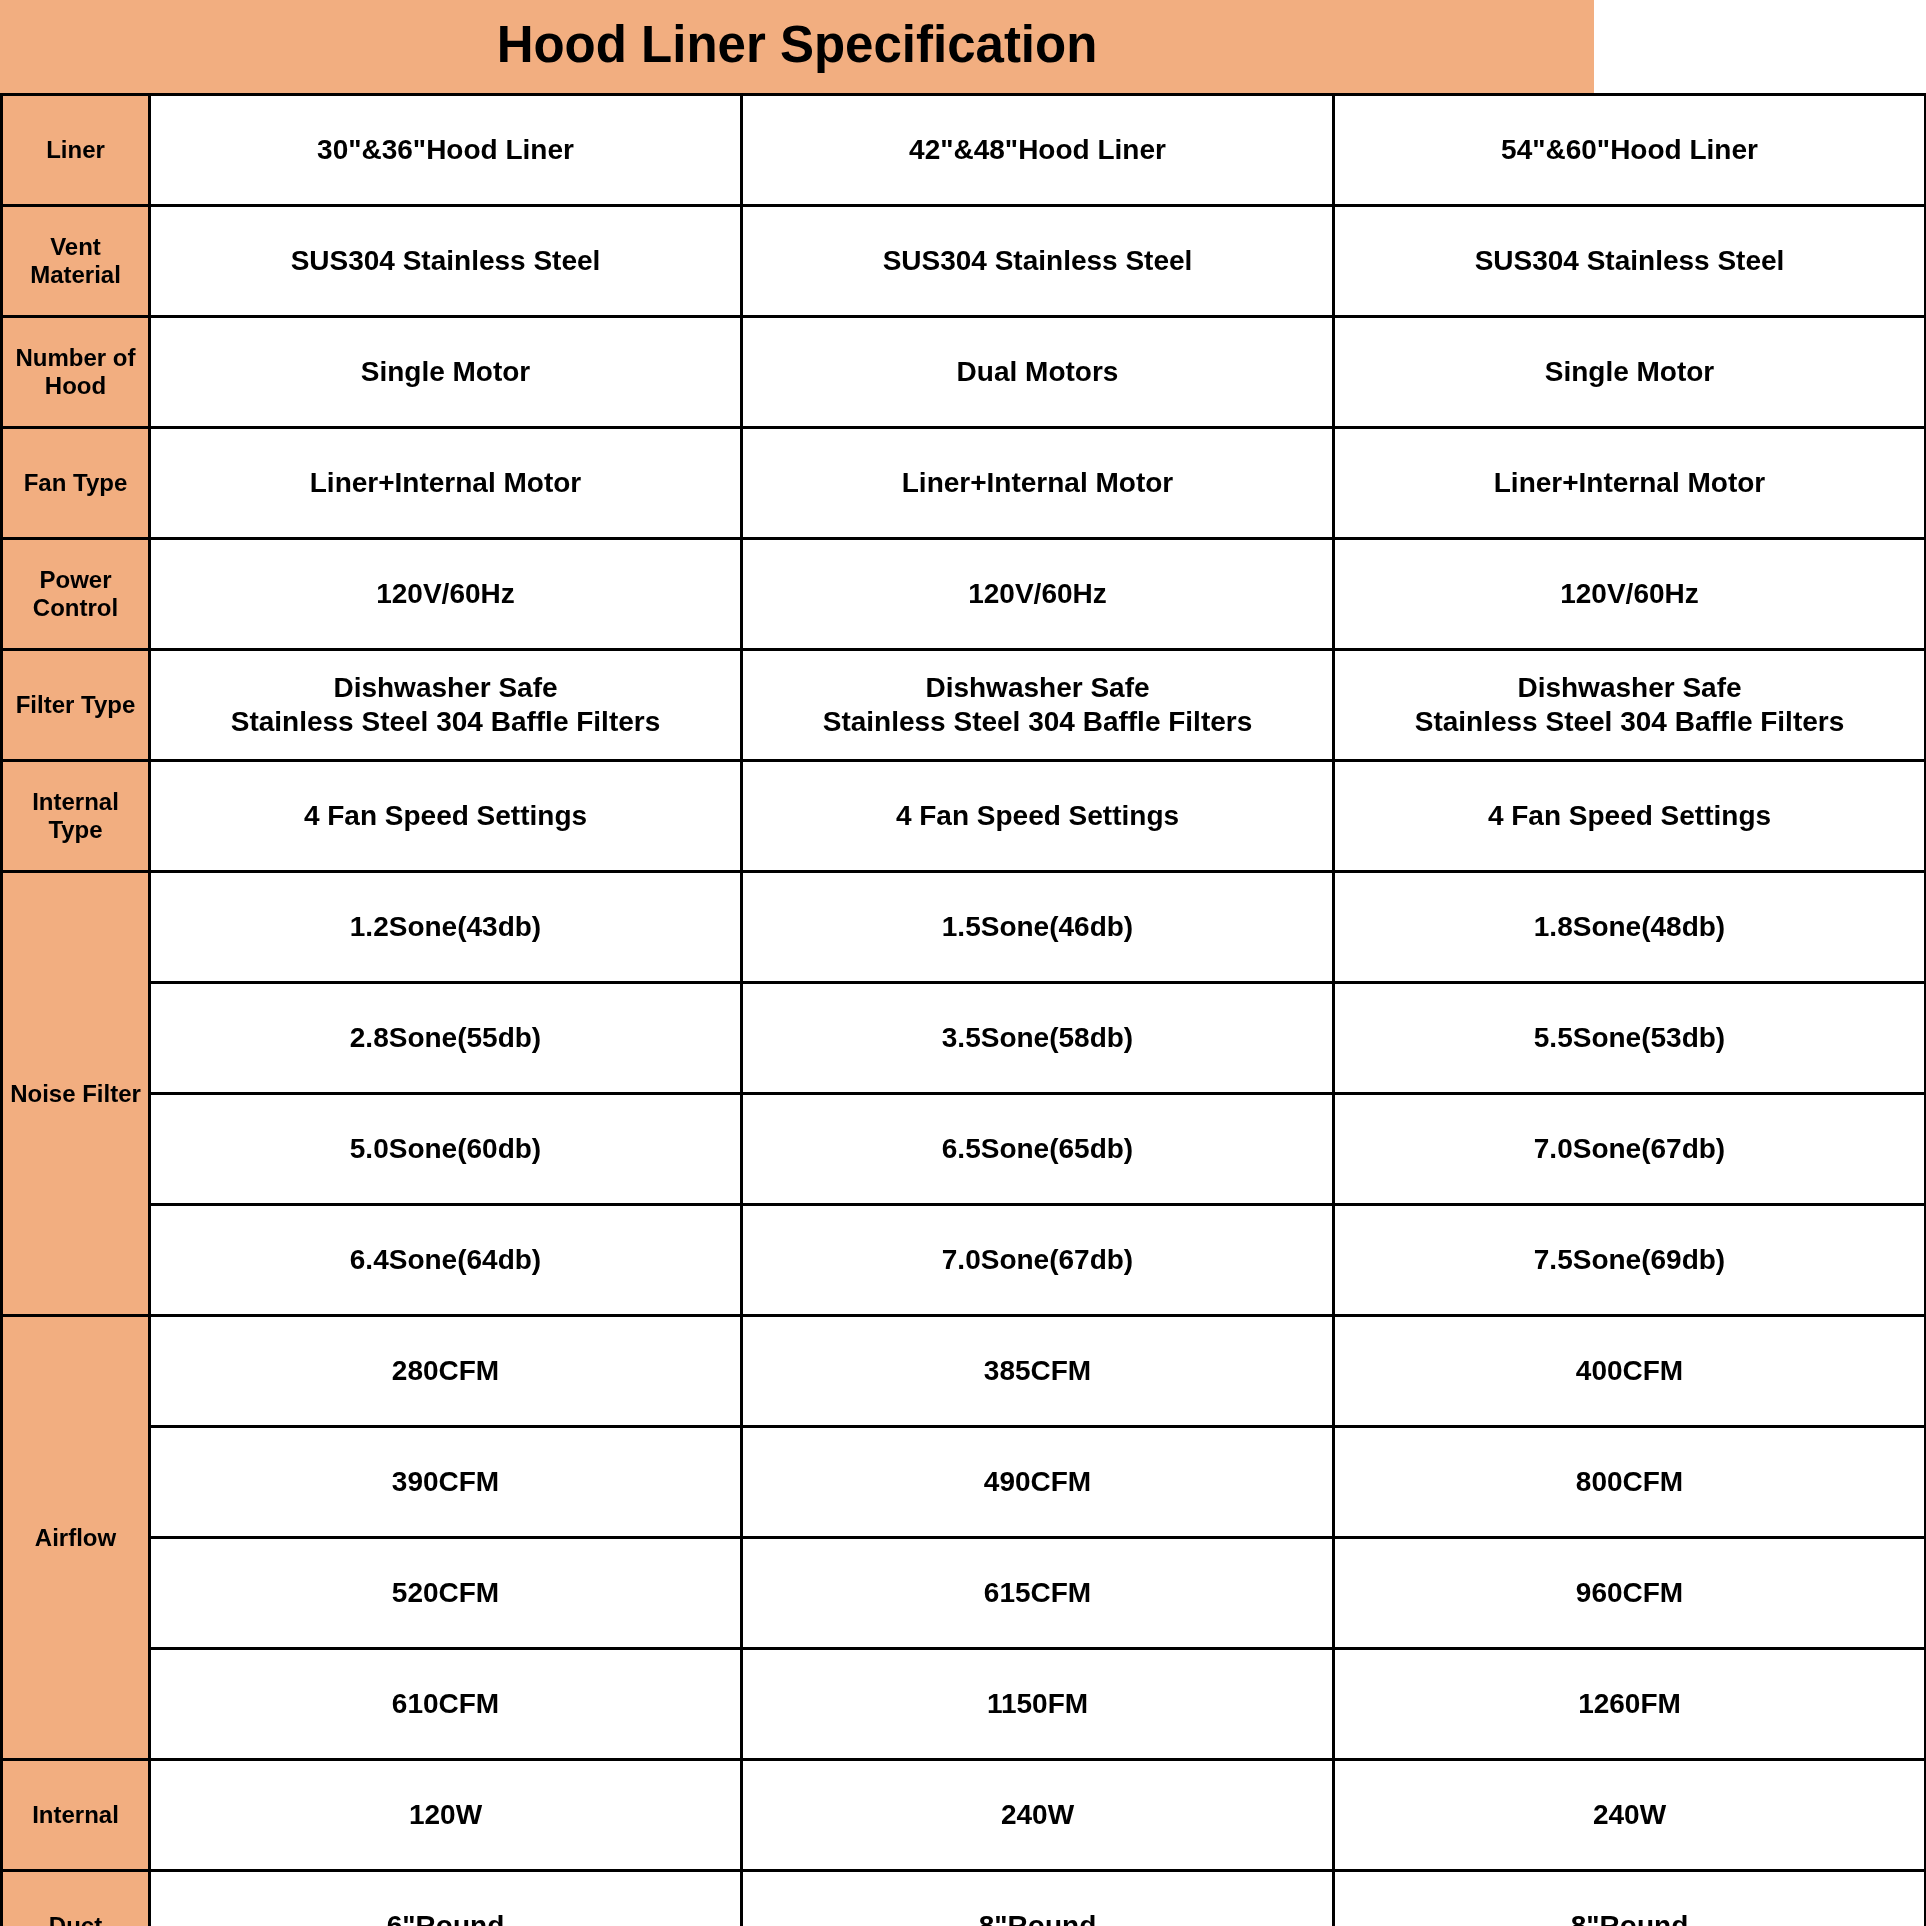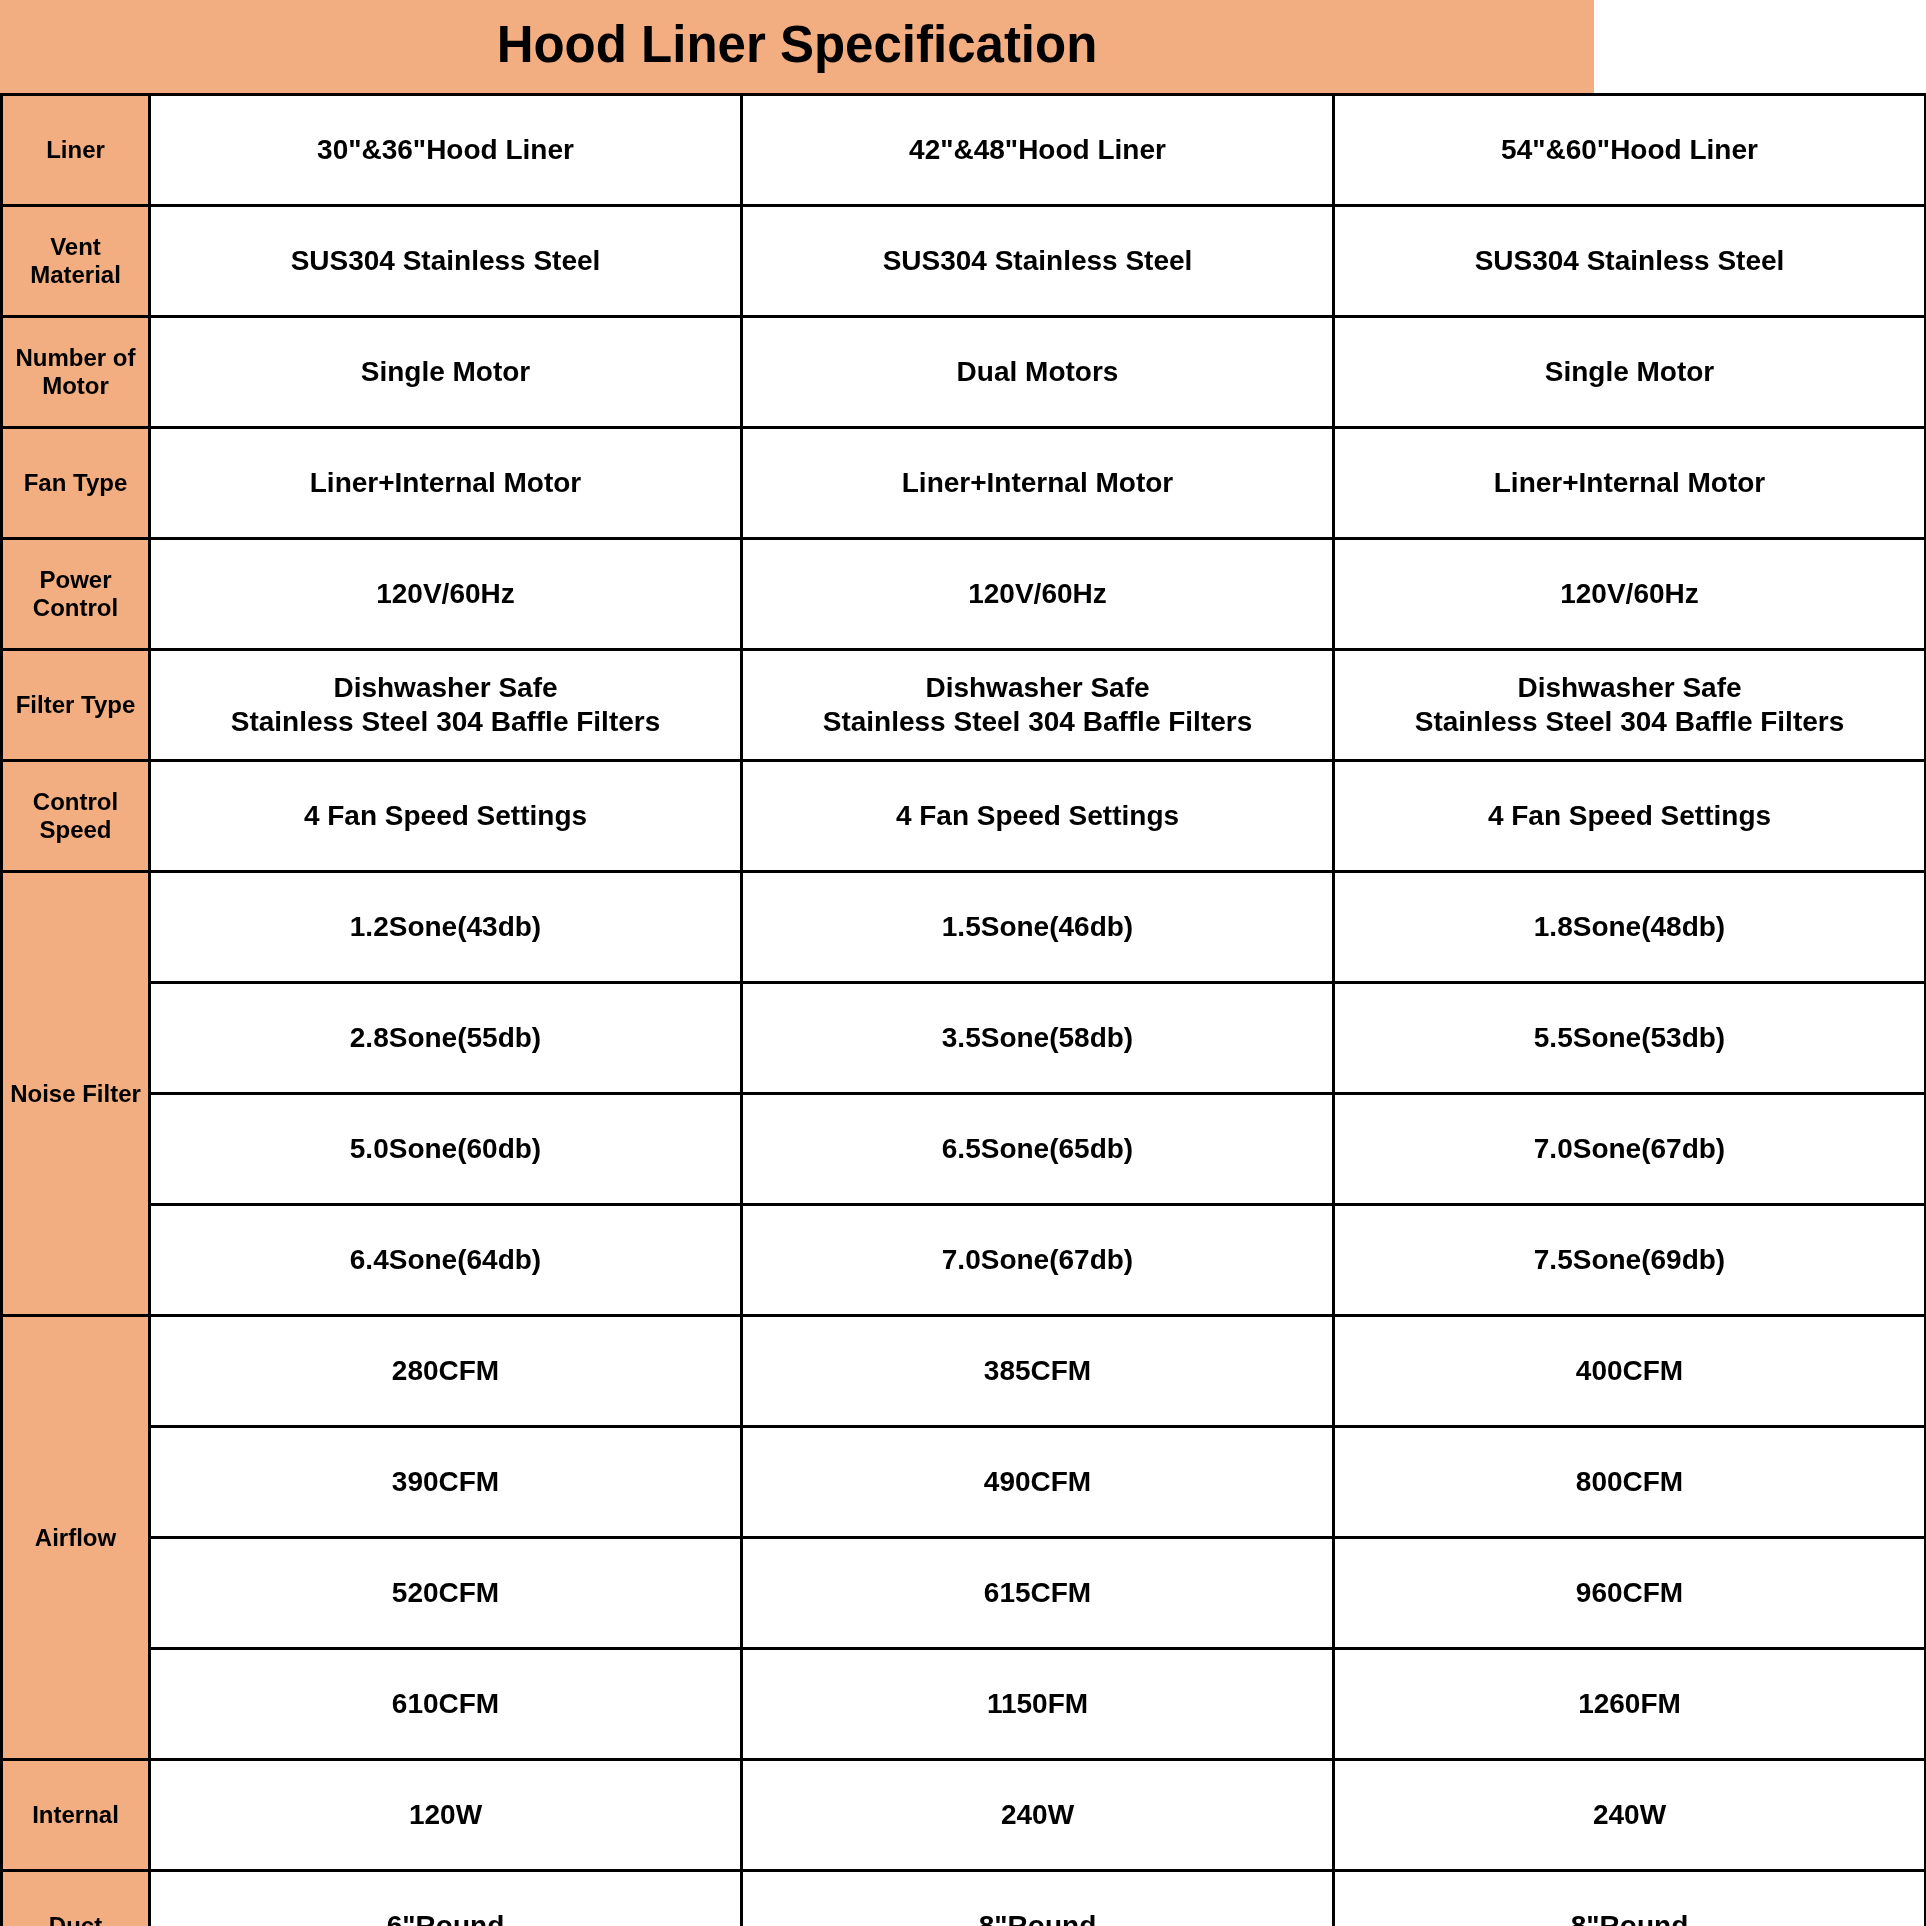--- a/index.html
+++ b/index.html
@@ -99,21 +99,21 @@
       </tr>
 
       <tr class="row-std">
         <td class="label">Vent Material</td>
         <td class="val">SUS304 Stainless Steel</td>
         <td class="val">SUS304 Stainless Steel</td>
         <td class="val">SUS304 Stainless Steel</td>
       </tr>
 
       <tr class="row-std">
-        <td class="label">Number of Motor</td>
+        <td class="label">Number of Hood</td>
         <td class="val">Single Motor</td>
         <td class="val">Dual Motors</td>
         <td class="val">Single Motor</td>
       </tr>
 
       <tr class="row-std">
         <td class="label">Fan Type</td>
         <td class="val">Liner+Internal Motor</td>
         <td class="val">Liner+Internal Motor</td>
         <td class="val">Liner+Internal Motor</td>
@@ -136,21 +136,21 @@
           <div>Dishwasher Safe</div>
           <div>Stainless Steel 304 Baffle Filters</div>
         </td>
         <td class="val val-2line">
           <div>Dishwasher Safe</div>
           <div>Stainless Steel 304 Baffle Filters</div>
         </td>
       </tr>
 
       <tr class="row-std">
-        <td class="label">Control Speed</td>
+        <td class="label">Internal Type</td>
         <td class="val">4 Fan Speed Settings</td>
         <td class="val">4 Fan Speed Settings</td>
         <td class="val">4 Fan Speed Settings</td>
       </tr>
 
       <tr class="row-sub">
         <td class="label" rowspan="4">Noise Filter</td>
         <td class="val thin-bottom thin-side">1.2Sone(43db)</td>
         <td class="val thin-bottom thin-side">1.5Sone(46db)</td>
         <td class="val thin-bottom thin-side">1.8Sone(48db)</td>

